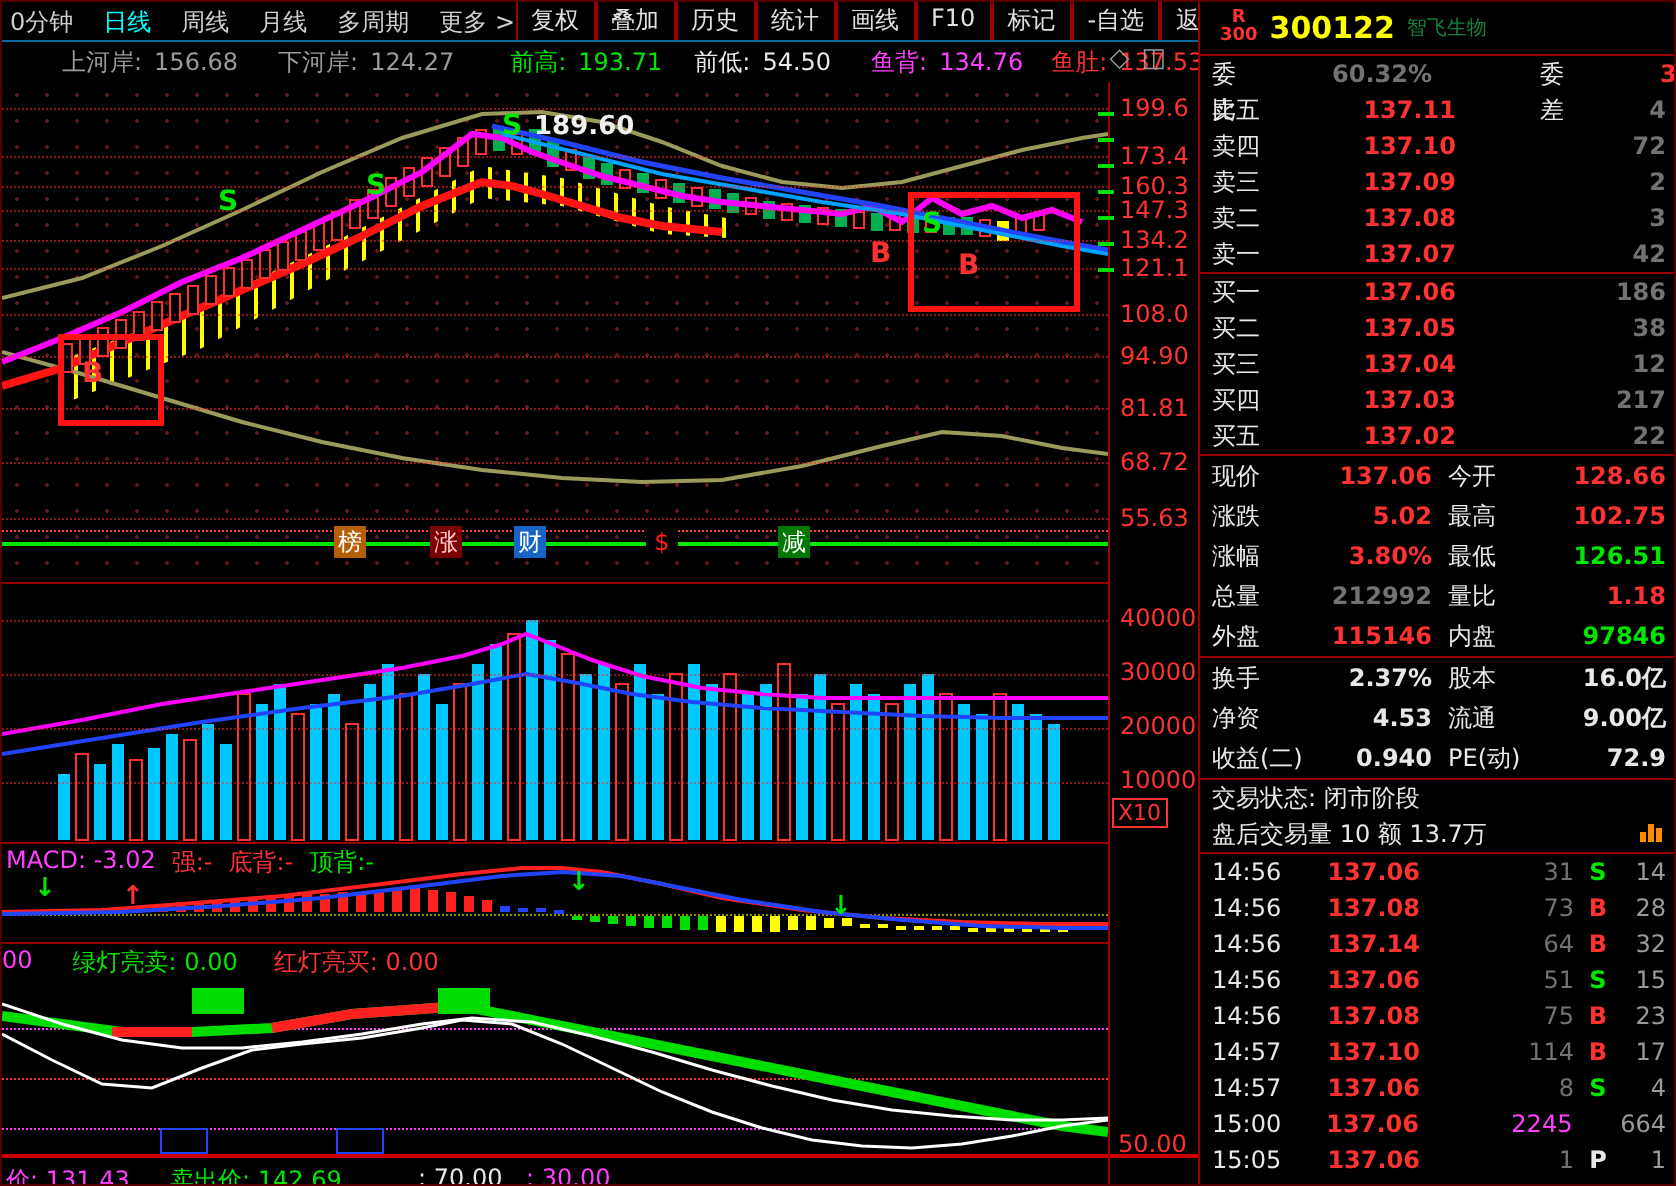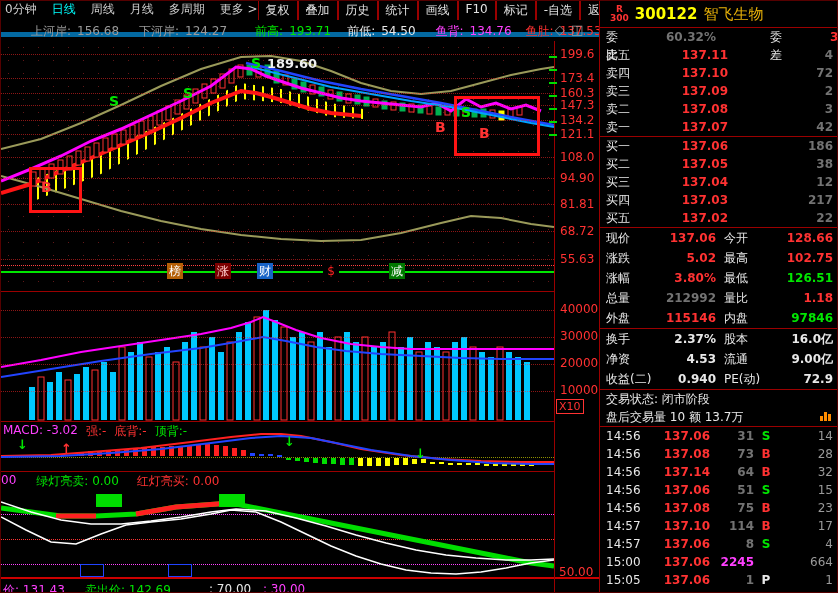--- a/index.html
+++ b/index.html
@@ -1,21 +1,21 @@
 <!DOCTYPE html>
 <html><head>
 <meta charset="utf-8">
 <style>
   html,body{margin:0;padding:0;background:#222;}
   .page{position:relative;width:838px;height:593px;background:#000;overflow:hidden;
         font-family:"DejaVu Sans","Liberation Sans",sans-serif;font-size:12px;color:#ddd;
         border:1px solid #550000;box-sizing:border-box;}
   
-  .toolbar{position:absolute;left:0;top:0;width:598px;height:36px;display:flex;align-items:flex-start;
-           border-bottom:5px solid #0369a1;box-sizing:border-box;}
+  .toolbar{position:absolute;left:0;top:0;width:598px;height:20px;display:flex;align-items:flex-end;
+           border-bottom:1px solid #0369a1;box-sizing:border-box;}
   .tb-left{display:flex;gap:15px;padding-left:4px;color:#cfcfcf;white-space:nowrap;}
   .tb-item{cursor:default;}
   .tb-item.active{color:#00ffff;}
   .tb-right{margin-left:auto;display:flex;}
   .tb-btn{border-left:1px solid #9b0000;border-right:1px solid #9b0000;padding:1px 7px;color:#e0e0e0;white-space:nowrap;}
   
   .info-row{position:absolute;left:0;top:20px;width:598px;height:20px;display:flex;align-items:center;
             gap:6px;padding-left:30px;box-sizing:border-box;white-space:nowrap;}
   .info-icons{position:absolute;right:10px;top:1px;color:#9a9a9a;letter-spacing:6px;font-size:13px;}
   
@@ -61,37 +61,37 @@
   .zero-line{position:absolute;left:0;top:35px;width:553px;border-top:1px dotted #909000;}
   
   .footer{position:absolute;left:0;top:576px;width:598px;height:17px;border-top:2px solid #cc0000;box-sizing:border-box;white-space:nowrap;}
   .footer span{position:absolute;top:3px;}
   
   .rpanel{position:absolute;left:598px;top:0;width:240px;height:593px;border-left:1px solid #9b0000;box-sizing:border-box;background:#000;}
   .rp-div{height:0;border-top:1px solid #9b0000;}
   .rp-head{height:26px;display:flex;align-items:center;border-bottom:1px solid #9b0000;padding-left:10px;gap:6px;}
   .mkt{display:flex;flex-direction:column;line-height:9px;color:#ff3232;font-size:9px;font-weight:bold;text-align:center;}
   .code{color:#ffff00;font-size:15px;font-weight:bold;}
-  .name{color:#eab308;font-size:15px;}
+  .name{color:#15803d;font-size:10px;}
   .wb-row{display:flex;height:18px;line-height:18px;padding:0 6px;gap:48px;}
   .wb-row .v1{width:64px;text-align:right;}
   .wb-row .l2{margin-left:6px;}
   .wb-row .v2{flex:1;text-align:right;}
   .ob-row{display:flex;height:18px;line-height:18px;padding:0 6px;}
   .ob-l{width:52px;} .ob-p{width:70px;text-align:right;font-weight:bold;} .ob-v{flex:1;text-align:right;font-weight:bold;}
   .st-row{display:flex;height:20px;line-height:20px;padding:0 6px;}
   .st-l{width:46px;} .st-v{width:64px;text-align:right;font-weight:bold;}
   .st-l2{margin-left:8px;width:52px;} .st-vl{flex:1;text-align:right;font-weight:bold;}
   #fin-rows .st-v,#fin-rows .st-vl{font-weight:bold;}
   .status{height:36px;padding:0 6px;line-height:18px;position:relative;}
   .chart-icon{position:absolute;right:8px;top:20px;display:flex;align-items:flex-end;gap:1px;height:11px;}
   .chart-icon i{display:block;width:3px;background:#ff8c00;}
   .tk-row{display:flex;height:18px;line-height:18px;padding:0 6px;}
   .tk-t{width:42px;} .tk-p{width:62px;text-align:right;font-weight:bold;}
-  .tk-v{width:44px;text-align:right;font-weight:bold;} .tk-s{width:24px;text-align:center;font-weight:bold;}
+  .tk-v{width:44px;text-align:right;font-weight:normal;padding-left:33px;} .tk-s{width:24px;text-align:center;font-weight:bold;}
   .tk-n{flex:1;text-align:right;}
 </style>
 </head>
 <body>
 
 <div class="page">
 
   <div class="toolbar">
     <div class="tb-left" id="tb-left">
         <span class="tb-item" style="display: inline-block;">0分钟</span>

